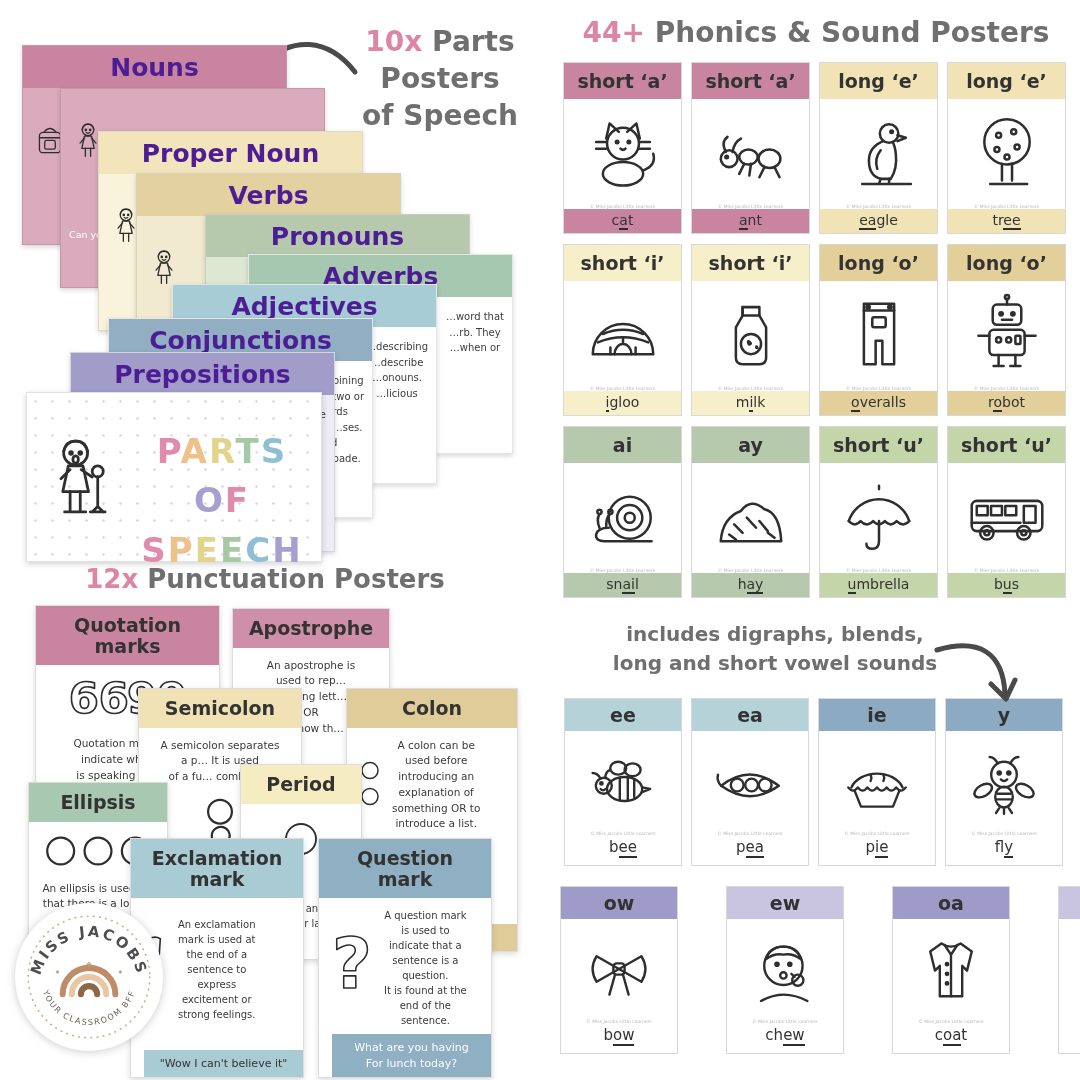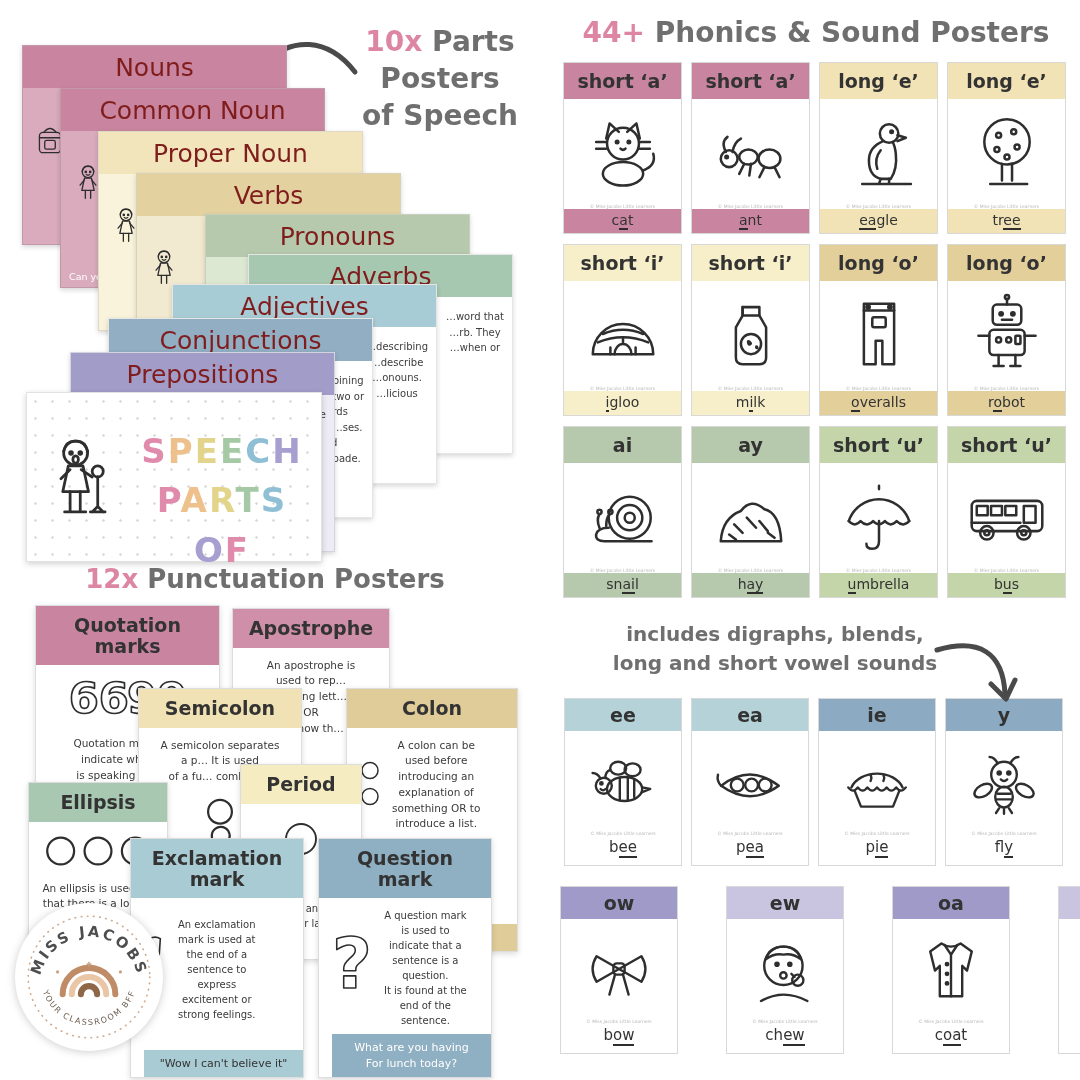--- a/index.html
+++ b/index.html
@@ -26,21 +26,21 @@
 .pos-card:nth-of-type(1){left:22px;top:45px;}
 .pos-card:nth-of-type(2){left:60px;top:88px;}
 .pos-card:nth-of-type(3){left:98px;top:131px;}
 .pos-card:nth-of-type(4){left:136px;top:173px;}
 .pos-card:nth-of-type(5){left:205px;top:214px;}
 .pos-card:nth-of-type(6){left:248px;top:254px;}
 .pos-card:nth-of-type(7){left:172px;top:284px;}
 .pos-card:nth-of-type(8){left:108px;top:318px;}
 .pos-card:nth-of-type(9){left:70px;top:352px;}
 .pos-head{height:42px;background:var(--c);display:flex;align-items:center;justify-content:center;
-  font-size:25px;font-weight:normal;color:#7f1d1d;}
+  font-size:25px;font-weight:bold;color:#4c1d95;}
 .pos-body{position:relative;height:157px;}
 .pos-kid{position:absolute;left:5px;top:4px;}
 .pos-kid svg{width:44px;height:95px;}
 .pos-note{position:absolute;right:8px;top:12px;font-size:10px;line-height:1.55;color:#3c3c3c;
   white-space:pre-line;text-align:center;}
 .pos-tag{position:absolute;left:8px;bottom:6px;font-size:9.5px;color:#fff;}
 #pos-title-card{position:absolute;left:26px;top:392px;width:296px;height:170px;background:#fff;
   border:1px solid #e2e2e2;box-shadow:0 2px 6px rgba(0,0,0,.18);
   background-image:radial-gradient(#dcdcdc 1.1px,transparent 1.5px);background-size:17px 17px;}
 #pos-title-card .ptc-art{position:absolute;left:10px;top:10px;}
@@ -131,21 +131,20 @@
               <rect x="26" y="34" width="48" height="46" rx="8"></rect>
               <path d="M36 34 Q50 16 64 34"></path>
               <rect x="38" y="52" width="24" height="20" rx="4"></rect>
               <path d="M26 46 H74"></path>
             </svg></span>
           <span class="pos-note"></span>
           <span class="pos-tag"></span>
         </div>
       </div>
       <div class="pos-card" style="--c: #c9859f; --b: #d9abbc;">
-        <div class="pos-head">Common Noun</div>
         <div class="pos-body">
           <span class="pos-kid"><svg viewBox="0 0 100 100" fill="none" stroke="#2e2e2e" stroke-width="3" stroke-linecap="round" stroke-linejoin="round">
               <circle cx="50" cy="26" r="13"></circle>
               <path d="M37 24 Q40 12 50 13 Q60 12 63 24"></path>
               <circle cx="45" cy="26" r="1.5" fill="#2e2e2e"></circle>
               <circle cx="55" cy="26" r="1.5" fill="#2e2e2e"></circle>
               <path d="M46 32 Q50 35 54 32"></path>
               <path d="M42 40 H58 L64 68 H36 Z"></path>
               <path d="M42 44 L32 56 M58 44 L68 56"></path>
               <path d="M44 68 V86 M56 68 V86"></path>
@@ -256,22 +255,22 @@
           <circle cx="37" cy="24" r="1.5" fill="#2e2e2e"></circle>
           <circle cx="47" cy="24" r="1.5" fill="#2e2e2e"></circle>
           <ellipse cx="42" cy="31" rx="3" ry="4"></ellipse>
           <path d="M34 38 H50 L56 66 H28 Z"></path>
           <path d="M36 42 L26 52 M48 42 L60 50"></path>
           <path d="M36 66 V88 M47 66 V88 M30 88 H42 M41 88 H53"></path>
           <circle cx="66" cy="44" r="6"></circle>
           <path d="M66 50 V82 M58 88 H74 M66 82 L60 88 M66 82 L72 88"></path>
         </svg></span>
     <div class="ptc-text">
+      <div><span style="color: rgb(224, 139, 171);">P</span><span style="color: rgb(238, 193, 140);">A</span><span style="color: rgb(226, 213, 139);">R</span><span style="color: rgb(165, 201, 165);">T</span><span style="color: rgb(143, 191, 212);">S</span><span> </span><span style="color: rgb(167, 159, 208);">O</span><span style="color: rgb(224, 139, 171);">F</span></div>
       <div><span style="color: rgb(224, 139, 171);">S</span><span style="color: rgb(238, 193, 140);">P</span><span style="color: rgb(226, 213, 139);">E</span><span style="color: rgb(165, 201, 165);">E</span><span style="color: rgb(143, 191, 212);">C</span><span style="color: rgb(167, 159, 208);">H</span></div>
-      <div><span style="color: rgb(224, 139, 171);">P</span><span style="color: rgb(238, 193, 140);">A</span><span style="color: rgb(226, 213, 139);">R</span><span style="color: rgb(165, 201, 165);">T</span><span style="color: rgb(143, 191, 212);">S</span><span> </span><span style="color: rgb(167, 159, 208);">O</span><span style="color: rgb(224, 139, 171);">F</span></div>
     </div>
   </div>
 
   <div class="heading" id="phonics-heading">
     <span class="accent">44+</span><span> Phonics &amp; Sound Posters</span>
   </div>
 
   <div id="phon-grid">
 
   <div class="pcard" style="--c: #c9859f;">

